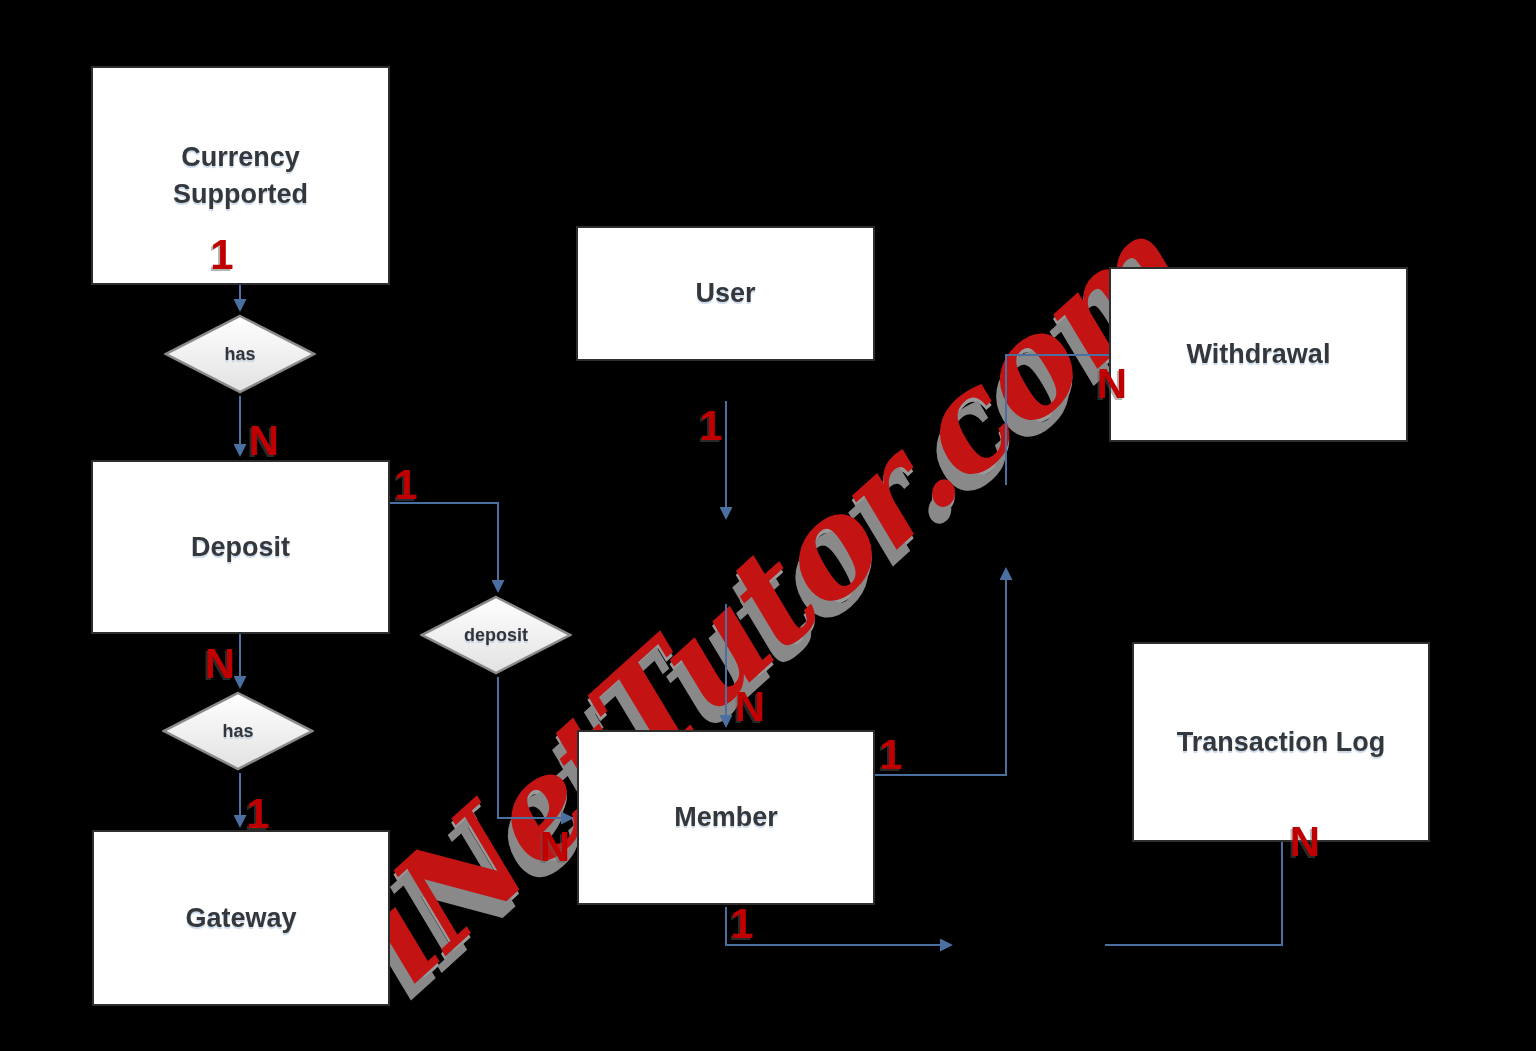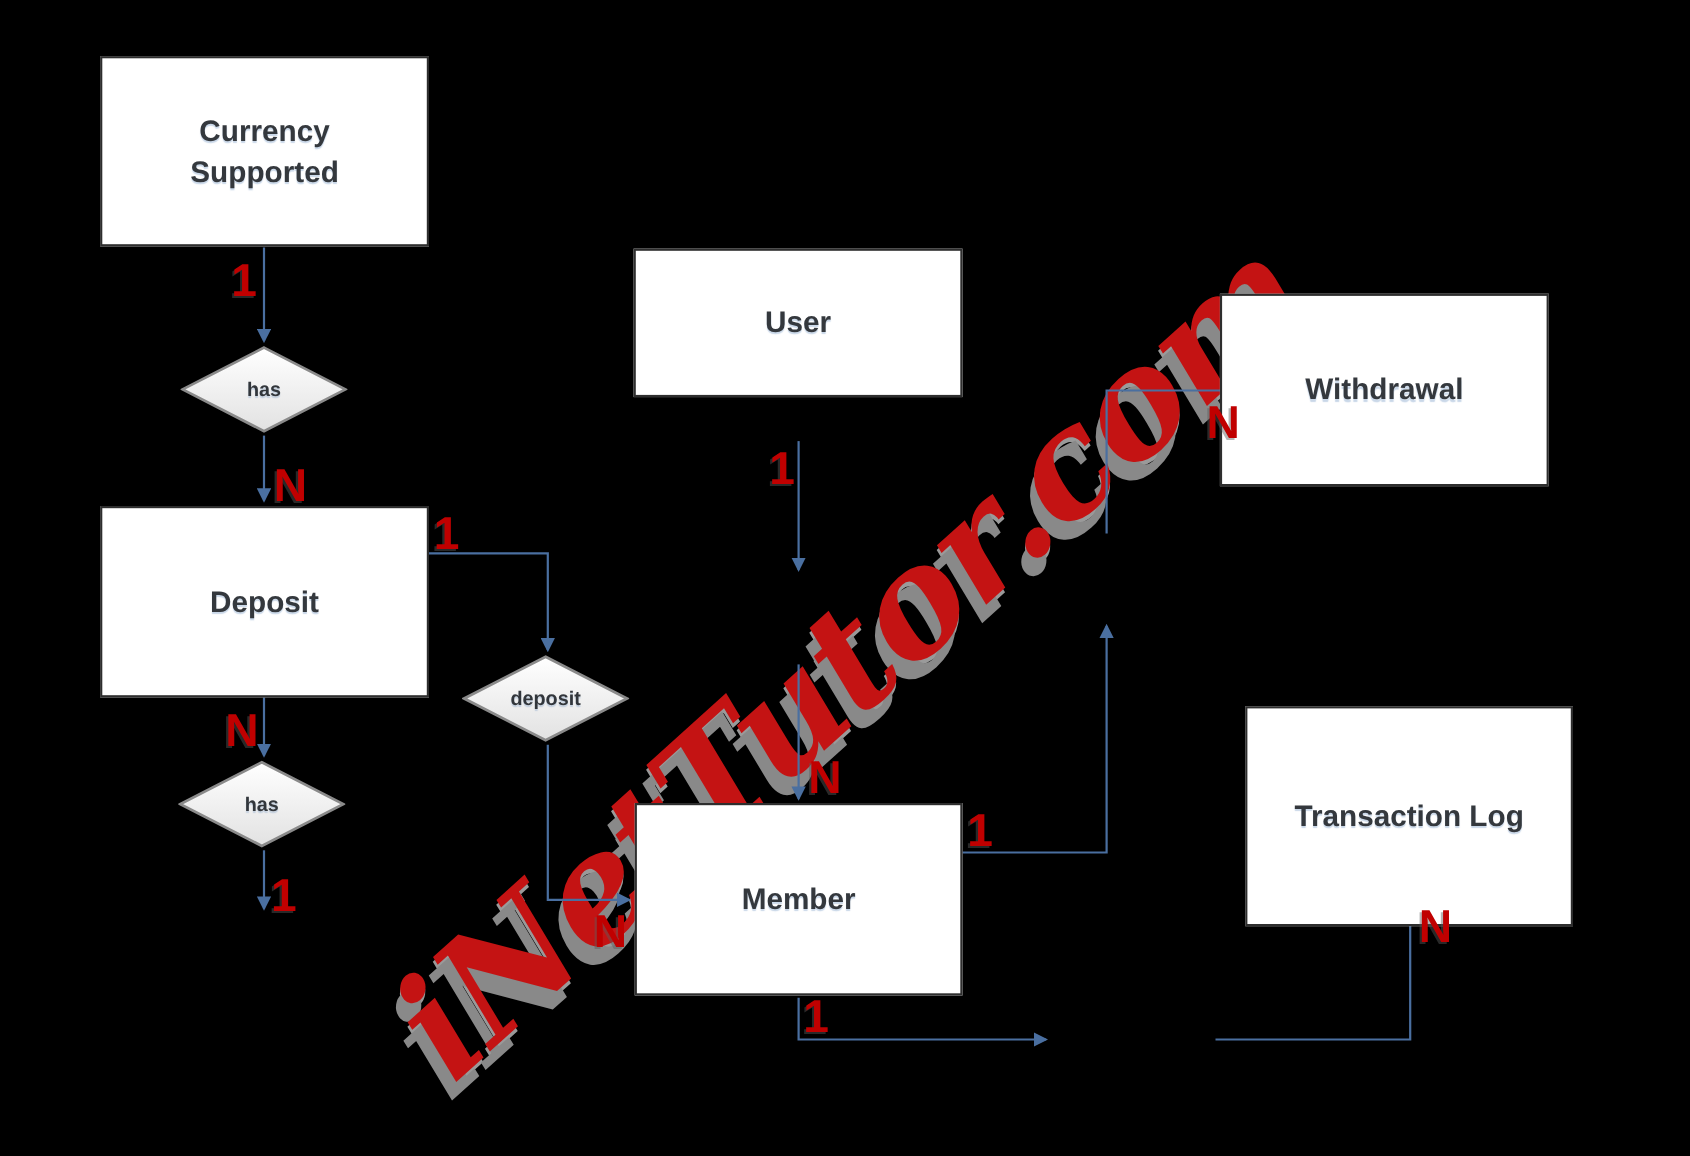--- a/index.html
+++ b/index.html
@@ -69,26 +69,27 @@
       <polyline points="240,773 240,826" marker-end="url(#arr)"></polyline>
       <polyline points="726,401 726,518" marker-end="url(#arr)"></polyline>
       <polyline points="726,604 726,726" marker-end="url(#arr)"></polyline>
       <polyline points="875,775 1006,775 1006,569" marker-end="url(#arr)"></polyline>
       <polyline points="1006,485 1006,355 1127,355" marker-end="url(#arr)"></polyline>
       <polyline points="726,907 726,945 951,945" marker-end="url(#arr)"></polyline>
       <polyline points="1105,945 1282,945 1282,821" marker-end="url(#arr)"></polyline>
     </g>
   </svg>
 
-  <div class="entity" style="left:91px;top:51px;width:299px;height:173px;">Currency Supported</div>
+  <div class="entity" style="left:91px;top:66px;width:299px;height:219px;">Currency Supported</div>
   <div class="entity" style="left:576px;top:226px;width:299px;height:135px;">User</div>
   <div class="entity" style="left:1109px;top:267px;width:299px;height:175px;">Withdrawal</div>
   <div class="entity" style="left:91px;top:460px;width:299px;height:174px;">Deposit</div>
   <div class="entity" style="left:1132px;top:642px;width:298px;height:200px;">Transaction Log</div>
   <div class="entity" style="left:577px;top:730px;width:298px;height:175px;">Member</div>
+  <div class="entity" style="left:92px;top:830px;width:298px;height:176px;">Gateway</div>
 
   <div class="diamond" style="left:164px;top:314px;">
     <svg width="152" height="80" viewBox="0 0 152 80">
         <polygon points="76,2 150,40 76,78 2,40" fill="url(#diagrad)" stroke="#8a8a8a" stroke-width="2.5"></polygon>
       </svg>
     <span>has</span>
   </div>
   <div class="diamond" style="left:420px;top:595px;">
     <svg width="152" height="80" viewBox="0 0 152 80">
         <polygon points="76,2 150,40 76,78 2,40" fill="url(#diagrad)" stroke="#8a8a8a" stroke-width="2.5"></polygon>

